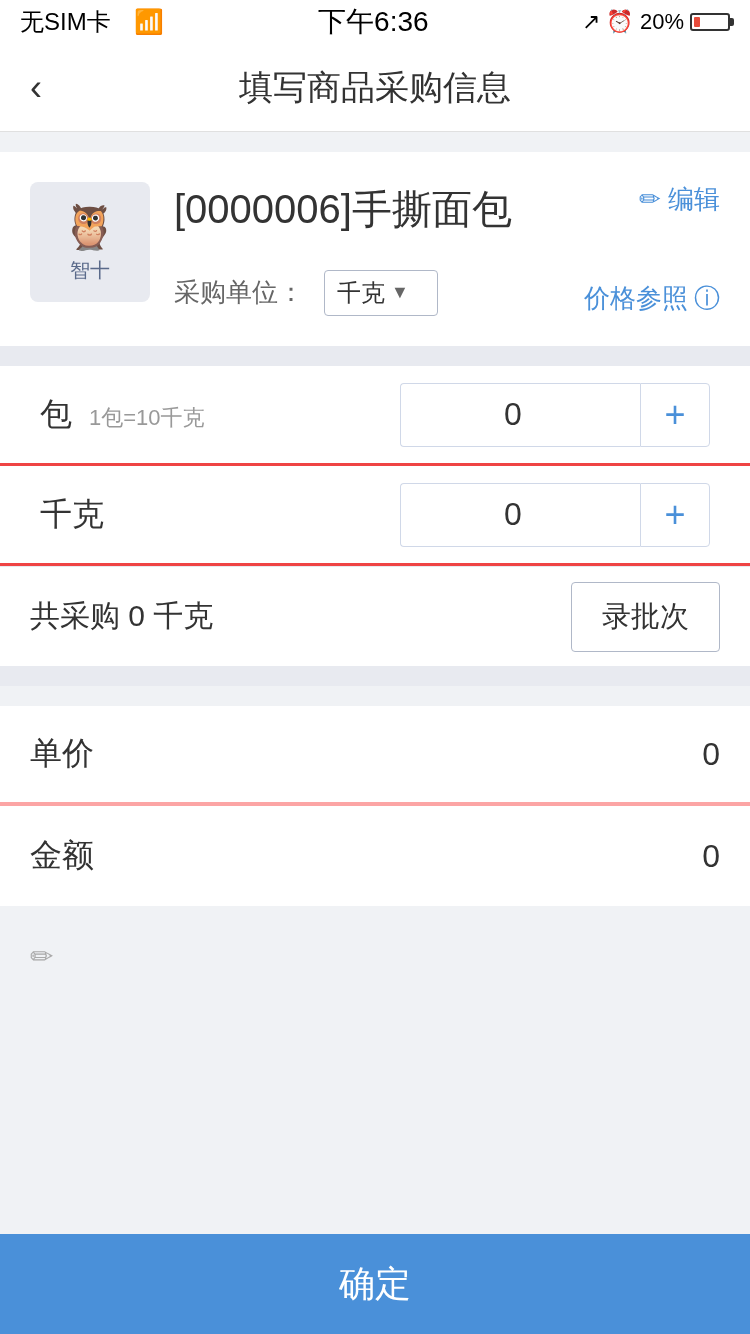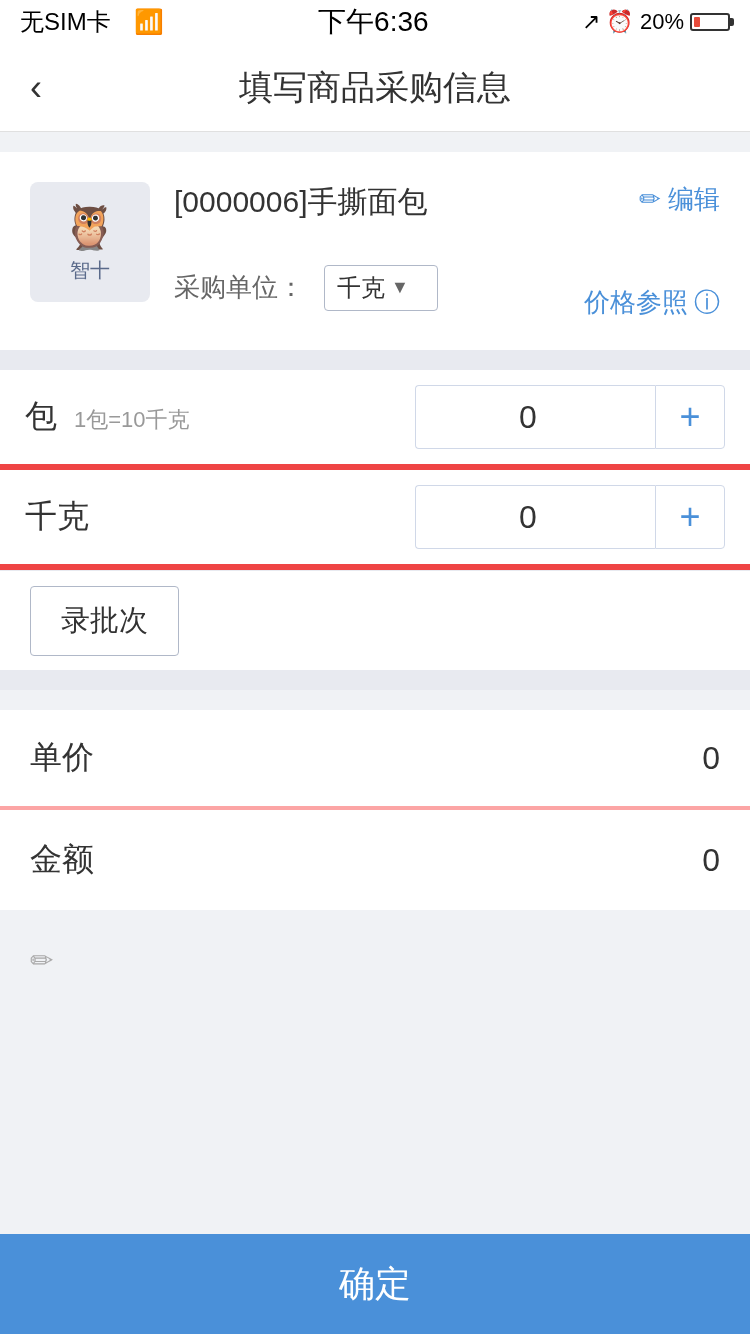--- a/index.html
+++ b/index.html
@@ -87,21 +87,21 @@
     }
     .product-image .brand-text {
       font-size: 20px;
       color: #5a6a8a;
       margin-top: 4px;
     }
     .product-info {
       flex: 1;
     }
     .product-name {
-      font-size: 30px;
+      font-size: 40px;
       color: #333;
       margin-bottom: 16px;
     }
     .product-unit-row {
       display: flex;
       align-items: center;
       gap: 20px;
       font-size: 26px;
       color: #666;
     }
@@ -126,39 +126,39 @@
       gap: 6px;
       cursor: pointer;
     }
     .price-ref {
       font-size: 26px;
       color: #4a90d9;
       display: flex;
       align-items: center;
       gap: 6px;
       cursor: pointer;
-      margin-top: 30px;
+      margin-top: 12px;
     }
 
     
     .section-divider {
       height: 20px;
       background: #e8eaf0;
     }
 
     
     .input-section {
       background: #fff;
     }
     .input-row {
       display: flex;
       align-items: center;
-      padding: 0 25px;
+      padding: 0 40px;
       height: 100px;
-      border-bottom: 6px solid #ef4444;
+      border-bottom: 3px solid #ef4444;
     }
     .input-label {
       font-size: 32px;
       color: #333;
       min-width: 120px;
     }
     .input-label .sub-label {
       font-size: 22px;
       color: #999;
       margin-left: 8px;
@@ -355,20 +355,21 @@
   <div class="input-row">
     <div class="input-label">千克</div>
     <div class="input-right">
       <input class="qty-input" type="number" value="0" style="">
       <div class="plus-btn">+</div>
     </div>
   </div>
 </div>
 
 <div class="total-row">
+  <span class="total-label">共采购 0 千克</span>
   <button class="batch-btn">录批次</button>
 </div>
 
 <div class="section-divider"></div>
 
 <div class="price-section">
   <div class="price-row">
     <span class="price-label">单价</span>
     <span class="price-value">0</span>
   </div>

